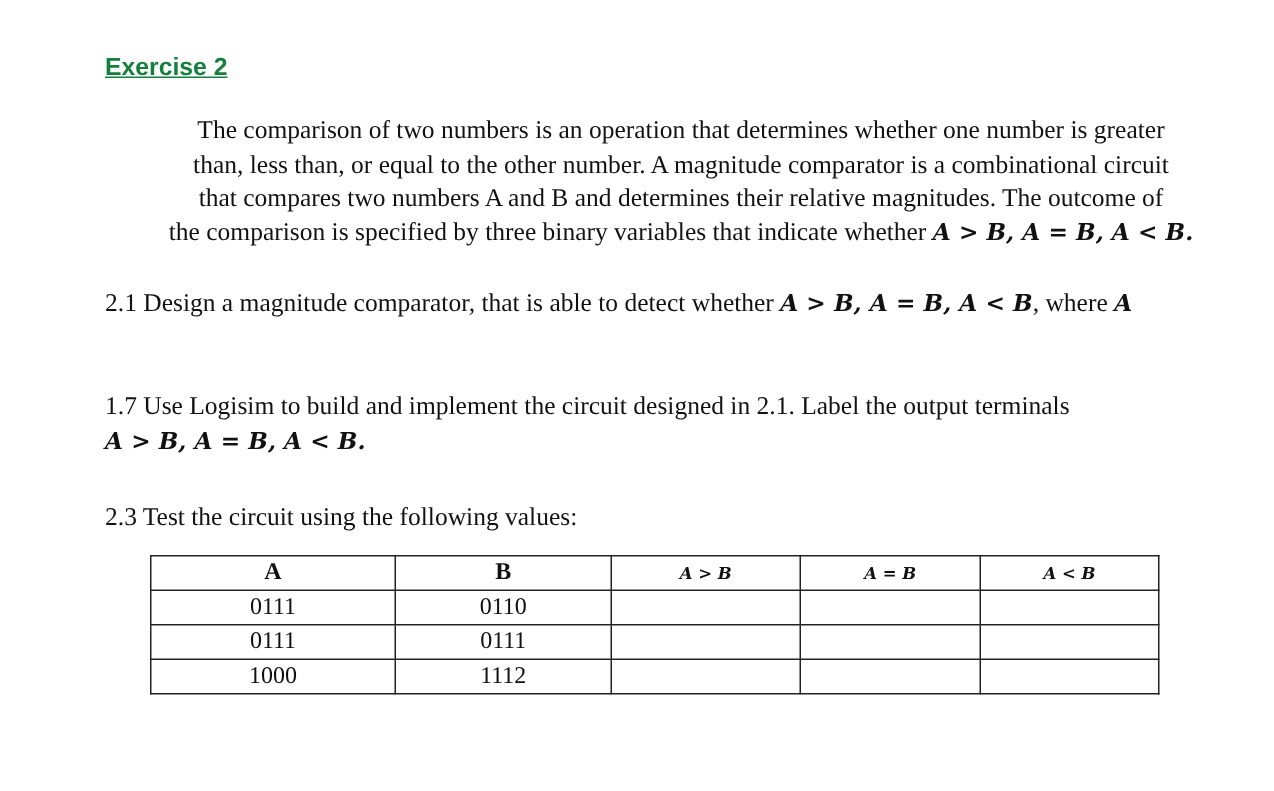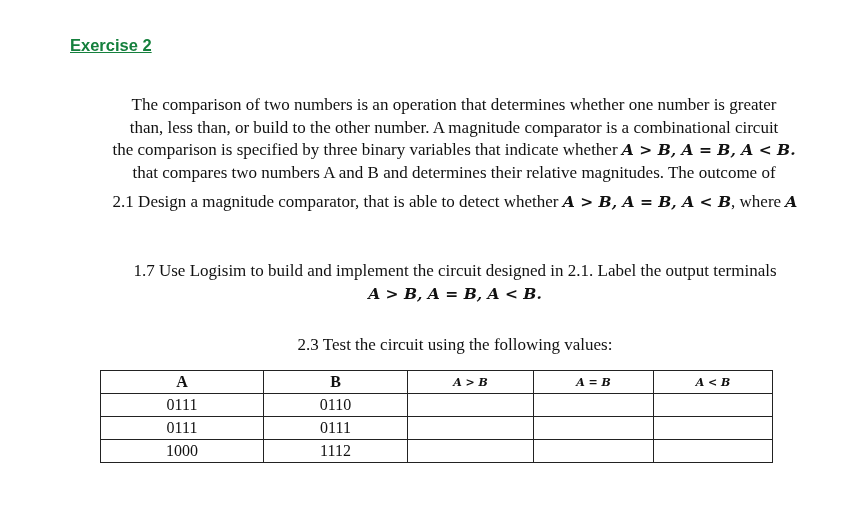--- a/index.html
+++ b/index.html
@@ -7,26 +7,25 @@
   .heading {
     position: absolute; left: 70px; top: 36px;
     font-family: "Liberation Sans", "DejaVu Sans", sans-serif;
     font-weight: bold; font-size: 16.5px; text-decoration: underline;
     color: #15803d;
   }
   .intro {
     position: absolute; left: 68px; top: 76px; width: 772px;
     font-family: "Liberation Serif", serif; font-size: 17px; line-height: 22.5px;
     text-align: center;
-    margin-top: 18px;
   }
   .para {
     position: absolute; left: 70px; width: 770px;
     font-family: "Liberation Serif", serif; font-size: 17px; line-height: 23px;
-    text-align: center;
+    text-align: left;
   }
   .p21 { top: 190px; }
   .p22 { top: 259px; }
   .p23 { top: 333px; }
   .m { font-family: "DejaVu Serif", serif; font-style: italic; font-weight: bold; font-size: 15.5px; }
   table.tt {
     position: absolute; left: 100px; top: 370px;
     border-collapse: collapse;
     font-family: "Liberation Serif", serif; font-size: 16px;
   }
@@ -38,23 +37,23 @@
   table.tt th.mh { font-family: "DejaVu Serif", serif; font-style: italic; font-size: 11px; }
   .c1 { width: 162px; } .c2 { width: 143px; } .c3 { width: 125px; } .c4 { width: 119px; } .c5 { width: 118px; }
 </style>
 </head>
 <body>
 
 <div class="heading">Exercise 2</div>
 
 <div class="intro">
   <div>The comparison of two numbers is an operation that determines whether one number is greater</div>
-  <div>than, less than, or build to the other number. A magnitude comparator is a combinational circuit</div>
+  <div>than, less than, or equal to the other number. A magnitude comparator is a combinational circuit</div>
+  <div>that compares two numbers A and B and determines their relative magnitudes. The outcome of</div>
   <div><span>the comparison is specified by three binary variables that indicate whether </span><span class="m">A &gt; B, A = B, A &lt; B.</span></div>
-  <div>that compares two numbers A and B and determines their relative magnitudes. The outcome of</div>
 </div>
 
 <div class="para p21">
   <div><span>2.1 Design a magnitude comparator, that is able to detect whether </span><span class="m">A &gt; B, A = B, A &lt; B</span><span>, where </span><span class="m">A</span></div>
 </div>
 
 <div class="para p22">
   <div>1.7 Use Logisim to build and implement the circuit designed in 2.1. Label the output terminals</div>
   <div class="m">A &gt; B, A = B, A &lt; B.</div>
 </div>

